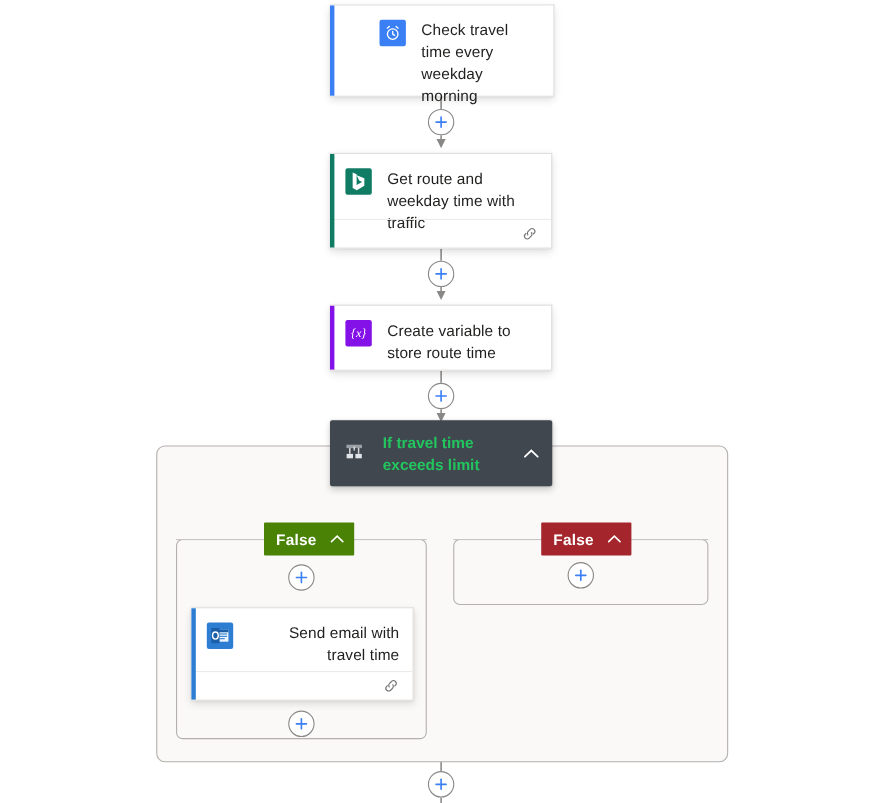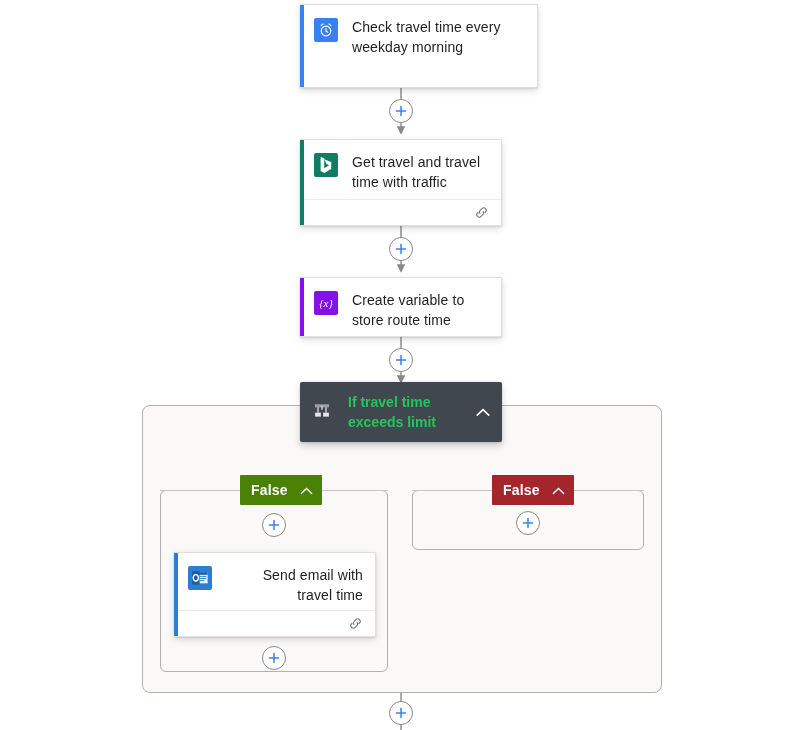--- a/index.html
+++ b/index.html
@@ -199,21 +199,21 @@
 
   <div class="scope inner" style="left:160px; top:490px; width:228px; height:182px;"></div>
 
   <div class="scope inner" style="left:412px; top:490px; width:232px; height:60px;"></div>
 
   <div class="hline" style="left:160px; top:490px; width:82px;"></div>
   <div class="hline" style="left:308px; top:490px; width:80px;"></div>
   <div class="hline" style="left:412px; top:490px; width:82px;"></div>
   <div class="hline" style="left:563px; top:490px; width:81px;"></div>
 
-  <div class="card" style="left:300px; top:4px; width:238px; height:84px;">
+  <div class="card" style="left:300px; top:4px; width:204px; height:84px;padding-left:31px;">
     <div class="card-accent" style="background:#3b7ff5;"></div>
     <div class="card-body">
       <div class="card-icon" style="background:#3b7ff5;">
         <svg width="16" height="16" viewBox="0 0 24 24" fill="none" stroke="#ffffff" stroke-width="1.8" stroke-linecap="round">
           <circle cx="12" cy="13.5" r="7.2"></circle>
           <path d="M12 10 L12 13.5 L14.6 15.2"></path>
           <path d="M4.6 5.4 L7.4 3.0"></path>
           <path d="M19.4 5.4 L16.6 3.0"></path>
         </svg>
       </div>
@@ -230,21 +230,21 @@
 
   <div class="card" style="left:300px; top:139px; width:202px; height:87px;">
     <div class="card-accent" style="background:#107c64;"></div>
     <div class="card-body">
       <div class="card-icon" style="background:#107c64;">
         <svg width="16" height="18" viewBox="0 0 16 20">
           <path d="M2.0 1.0 L6.0 2.6 L6.0 13.6 L11.6 10.4 L8.6 9.0 L6.0 3.6
                    L13.8 6.6 L13.8 14.4 L6.2 18.8 L2.0 16.6 Z" fill="#ffffff"></path>
         </svg>
       </div>
-      <div class="card-title">Get travel and travel time with traffic</div>
+      <div class="card-title">Get route and weekday time with traffic</div>
     </div>
     <div class="card-footer">
       <span>
         <svg class="link-icon" viewBox="0 0 20 20" fill="none" stroke="#605e5c" stroke-width="1.4">
           <path d="M8.2 11.8 a3.3 3.3 0 0 1 0-4.7 l2.4-2.4 a3.3 3.3 0 0 1 4.7 4.7 l-1.2 1.2"></path>
           <path d="M11.8 8.2 a3.3 3.3 0 0 1 0 4.7 l-2.4 2.4 a3.3 3.3 0 0 1-4.7-4.7 l1.2-1.2"></path>
         </svg>
       </span>
     </div>
   </div>

